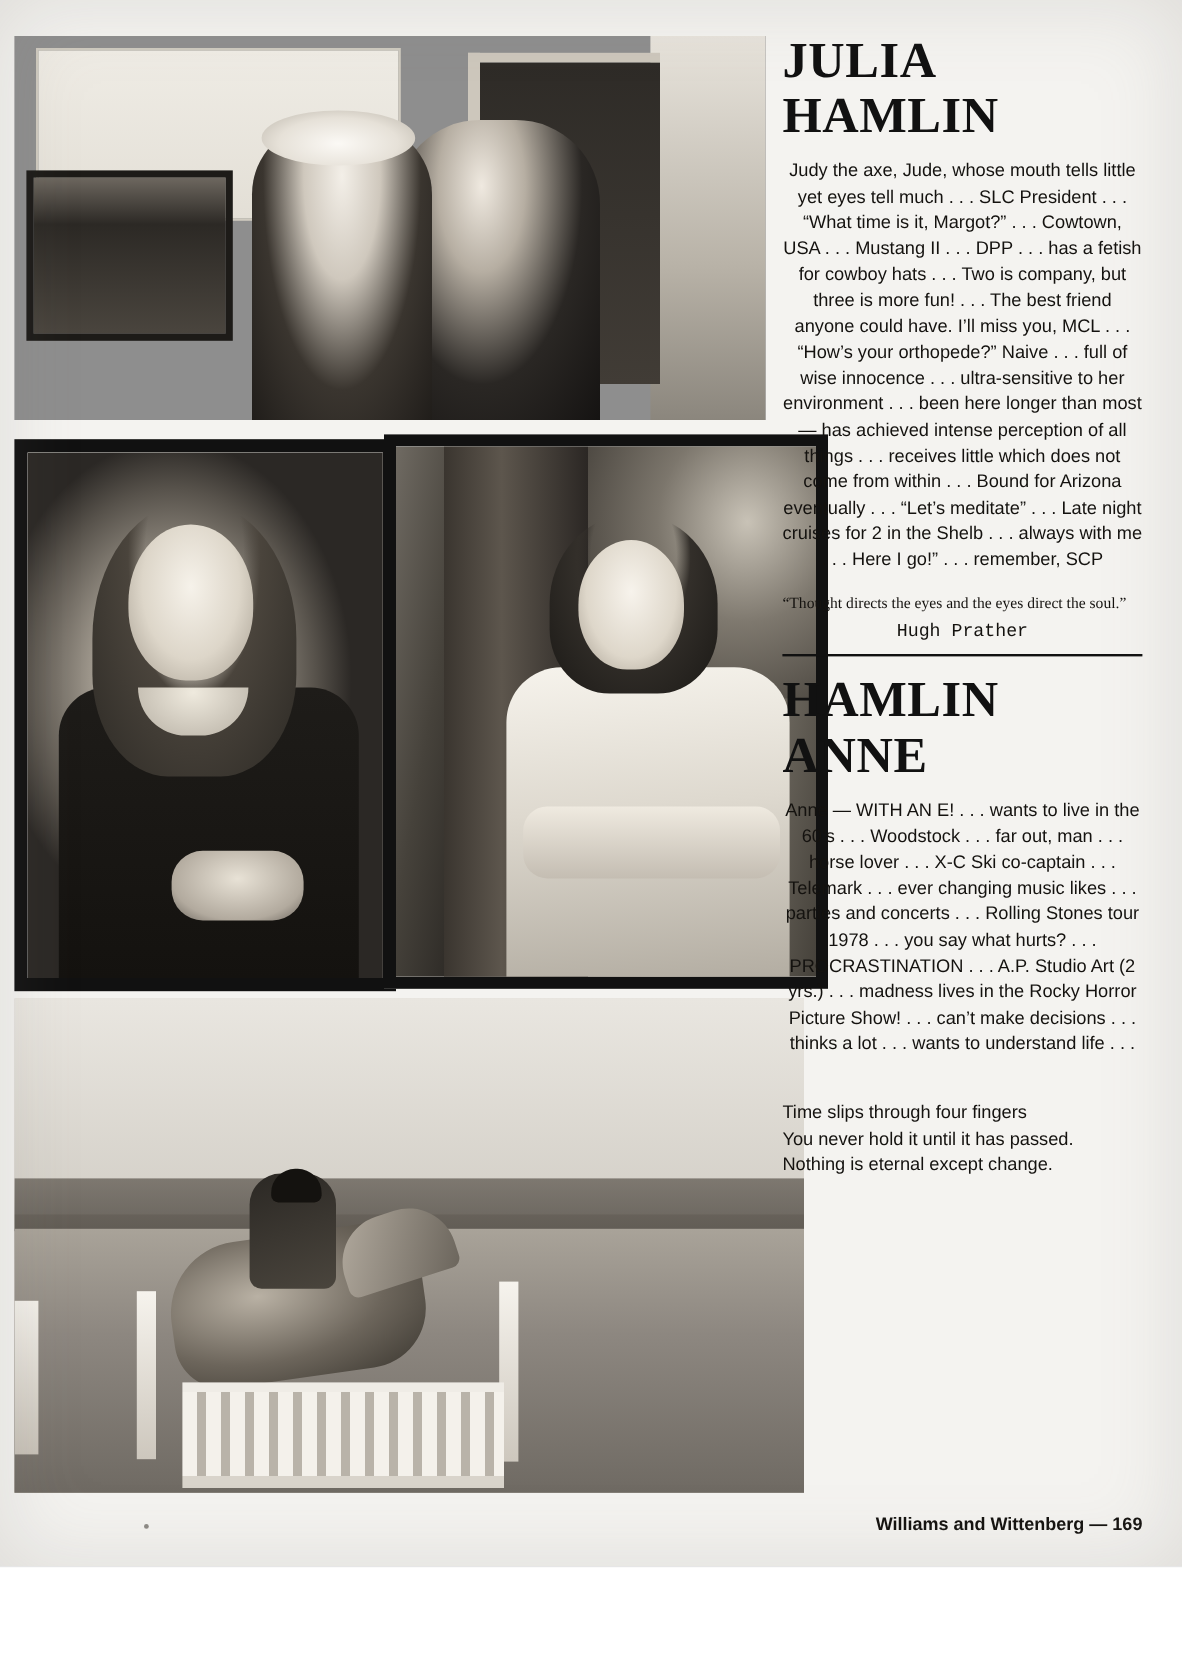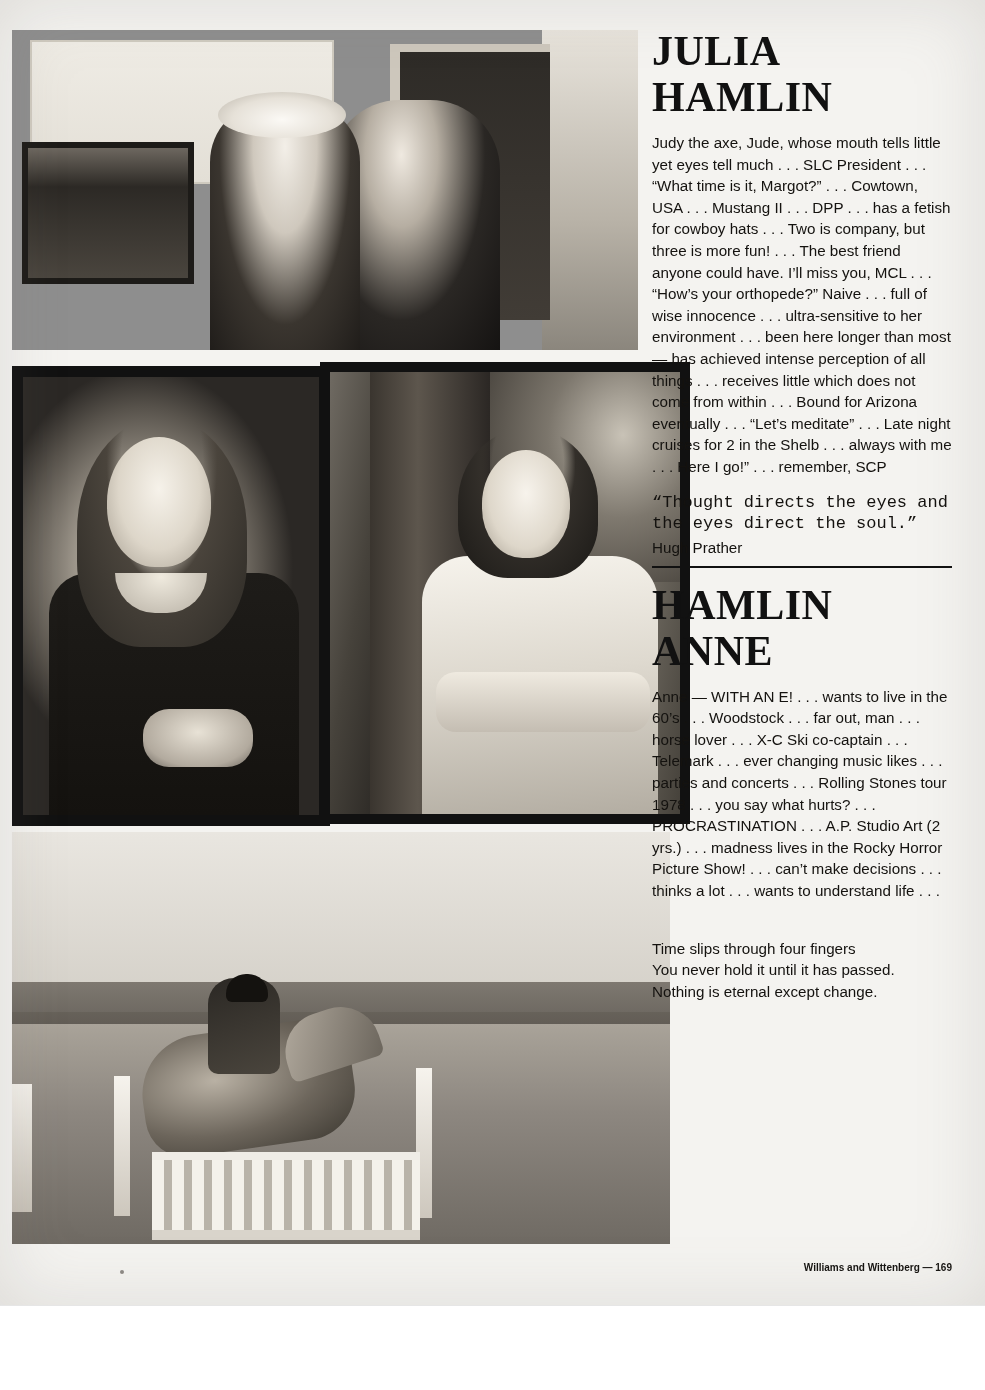--- a/index.html
+++ b/index.html
@@ -318,35 +318,35 @@
     line-height: 46px;
     letter-spacing: 0.5px;
     color: #111111;
     margin: 0;
   }
   .body-text {
     font-family: "Liberation Sans", sans-serif;
     font-size: 15.2px;
     line-height: 21.6px;
     color: #14120f;
-    text-align: left;
+    text-align: center;
     margin: 0 0 14px 0;
   }
   .quote-text {
-    font-family: Liberation Mono, monospace;
-    font-size: 17px;
+    font-family: Liberation Serif, serif;
+    font-size: 13px;
     line-height: 21.6px;
     color: #14120f;
     margin: 0 0 4px 0;
   }
   .attrib {
-    font-family: Liberation Sans, sans-serif;
+    font-family: Liberation Mono, monospace;
     font-size: 15.2px;
     color: #14120f;
-    text-align: left;
+    text-align: center;
     margin: 0 0 8px 0;
   }
   .divider {
     border: 0;
     border-top: 2px solid #111111;
     margin: 10px 0 14px 0;
   }
   .poem {
     font-family: "Liberation Sans", sans-serif;
     font-size: 15.2px;
@@ -355,21 +355,21 @@
     margin: 14px 0 0 0;
   }
   .footer {
     position: absolute;
     left: 652px;
     top: 1262px;
     width: 300px;
     text-align: right;
     font-family: "Liberation Sans", sans-serif;
     font-weight: bold;
-    font-size: 10px;
+    font-size: 15px;
     color: #14120f;
   }
   .speck {
     position: absolute;
     left: 120px;
     top: 1270px;
     width: 4px; height: 4px;
     background: #8d8a85;
     border-radius: 50%;
   }

